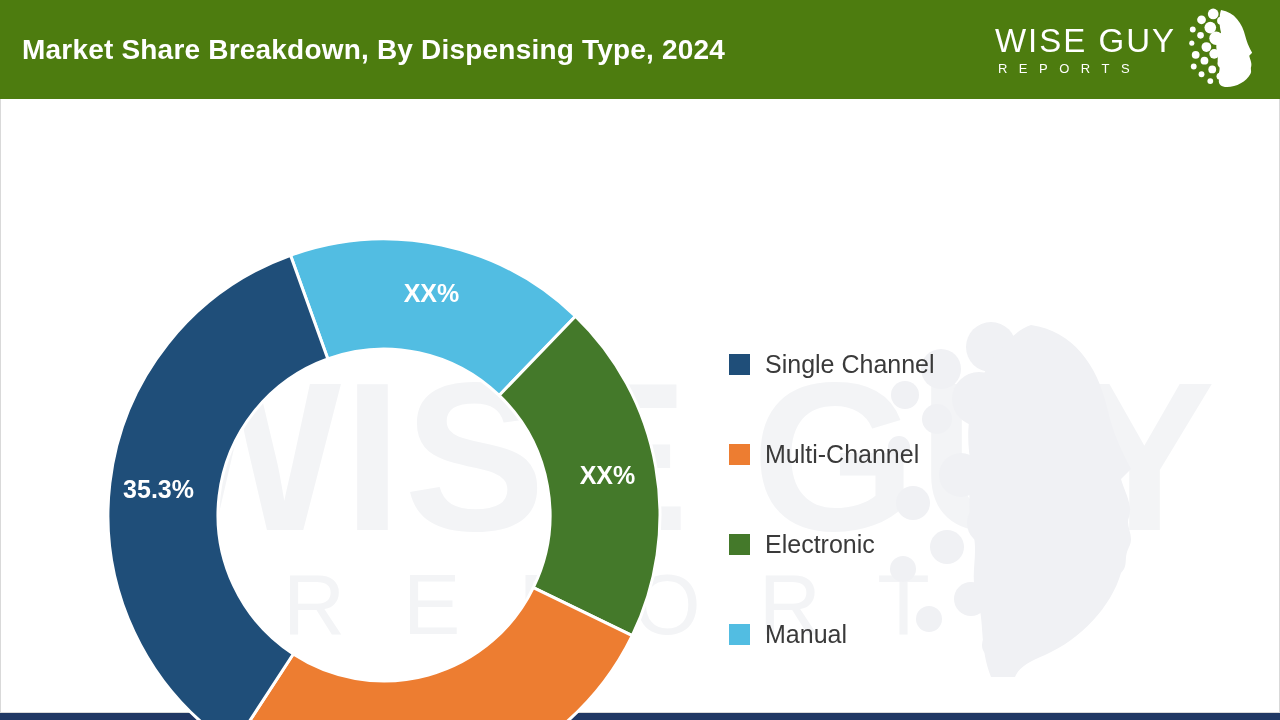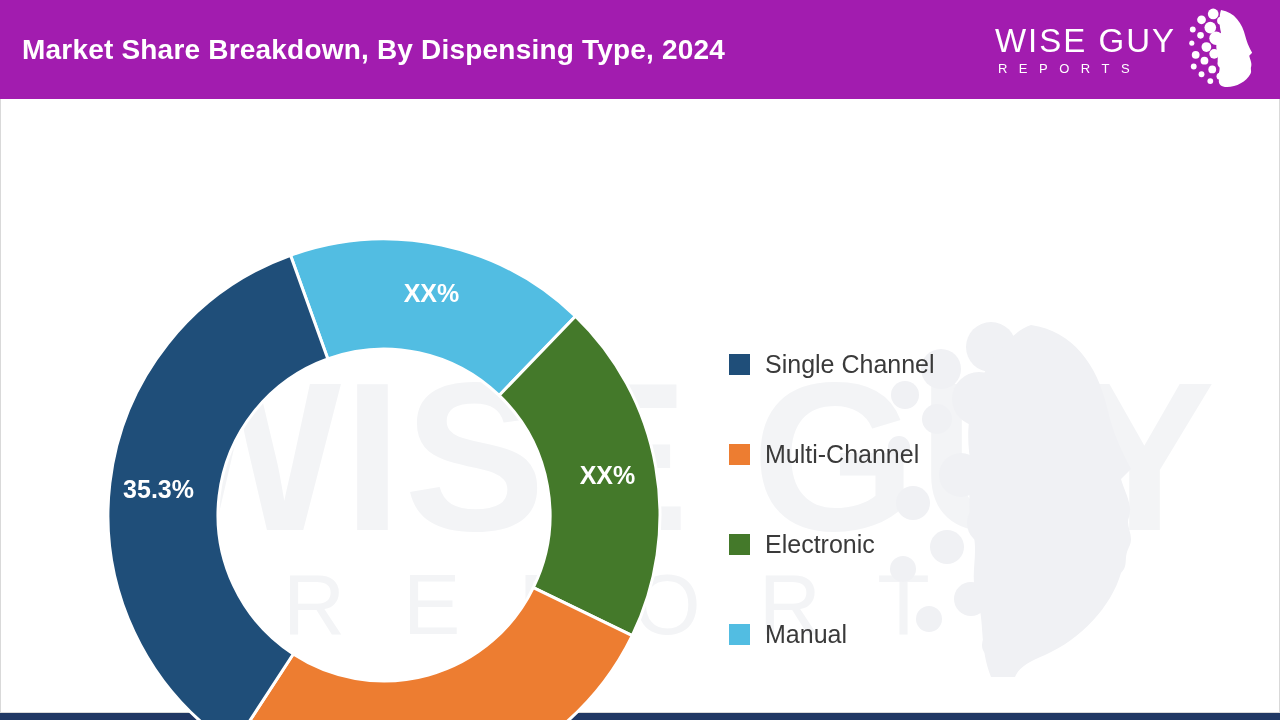--- a/index.html
+++ b/index.html
@@ -2,21 +2,21 @@
 <html><head>
 <meta charset="utf-8">
 <style>
   * { margin:0; padding:0; box-sizing:border-box; }
   html,body { width:1280px; height:720px; overflow:hidden; background:#ffffff;
               font-family:"Liberation Sans", sans-serif; }
   .page { position:relative; width:1280px; height:720px; background:#ffffff; }
 
   
   .header { position:absolute; top:0; left:0; width:1280px; height:99px;
-            background:#a21caf; display:flex; align-items:center;
+            background:#4d7c0f; display:flex; align-items:center;
             justify-content:space-between; padding:0 22px; z-index:10; }
   .title { color:#ffffff; font-size:28px; font-weight:bold; letter-spacing:0.2px; }
   .logo { display:flex; align-items:center; gap:8px; }
   .logo-text { display:flex; flex-direction:column; align-items:flex-start; }
   .logo-line1 { color:#ffffff; font-size:33px; font-weight:500; letter-spacing:2px; line-height:1; }
   .logo-line2 { color:#ffffff; font-size:13px; font-weight:400; letter-spacing:11.5px;
                 margin-top:5px; padding-left:3px; line-height:1; }
 
   
   .content { position:absolute; top:99px; left:0; width:1280px; height:614px;

